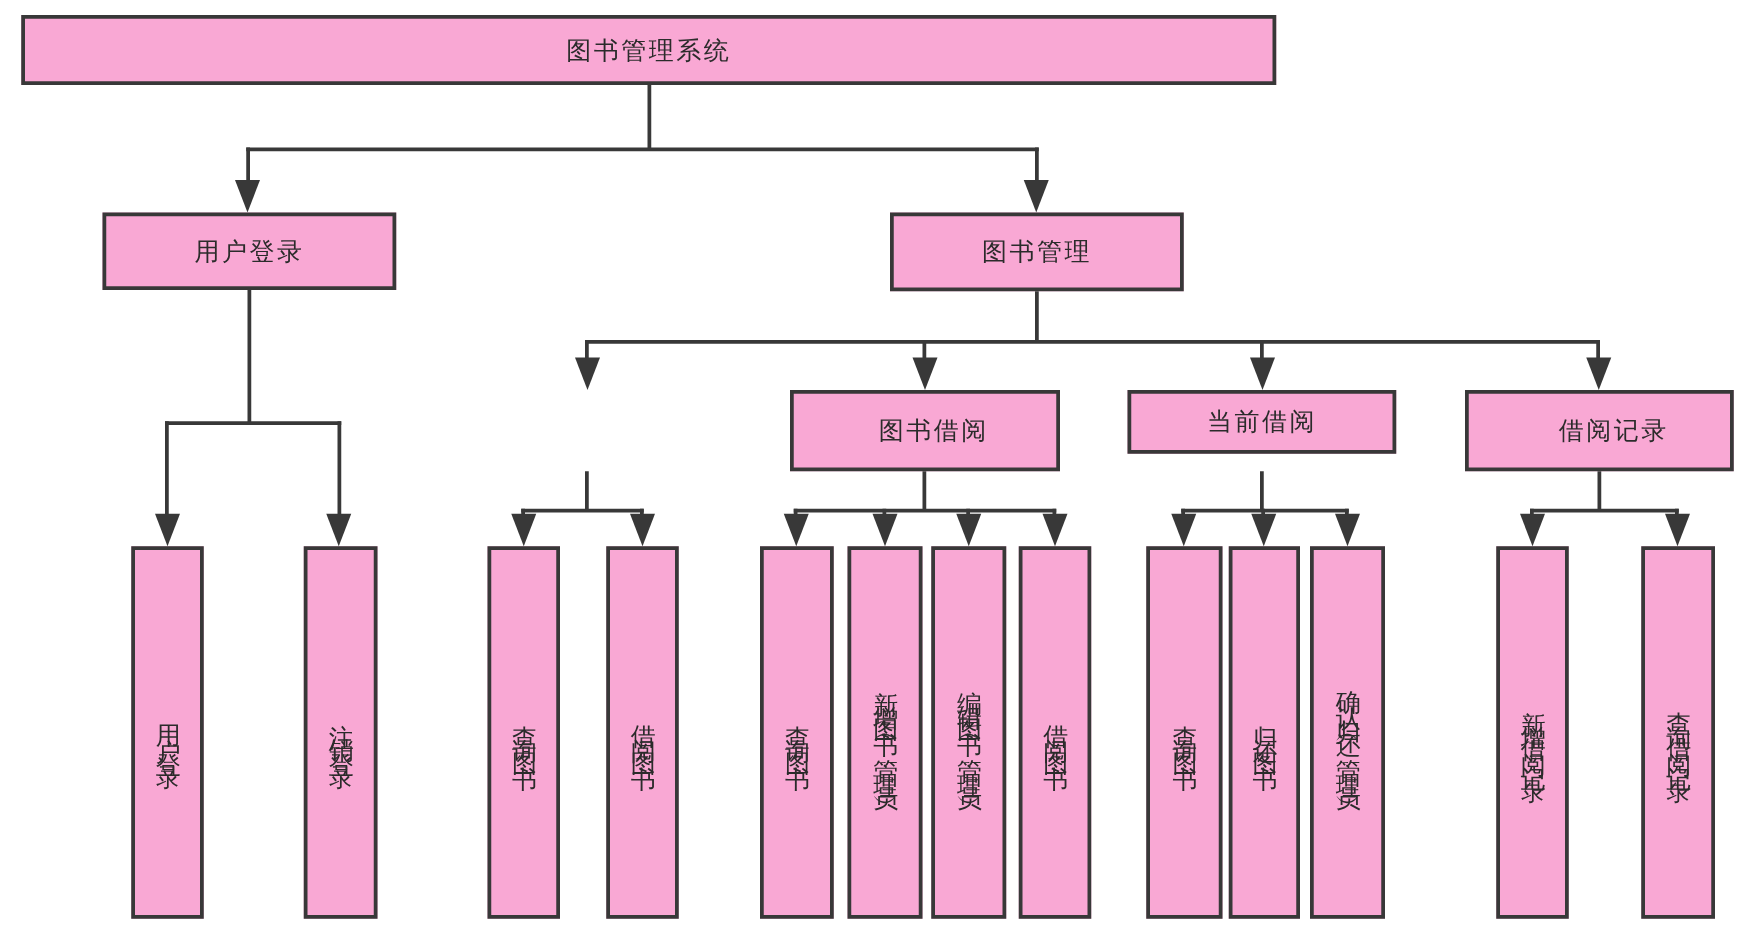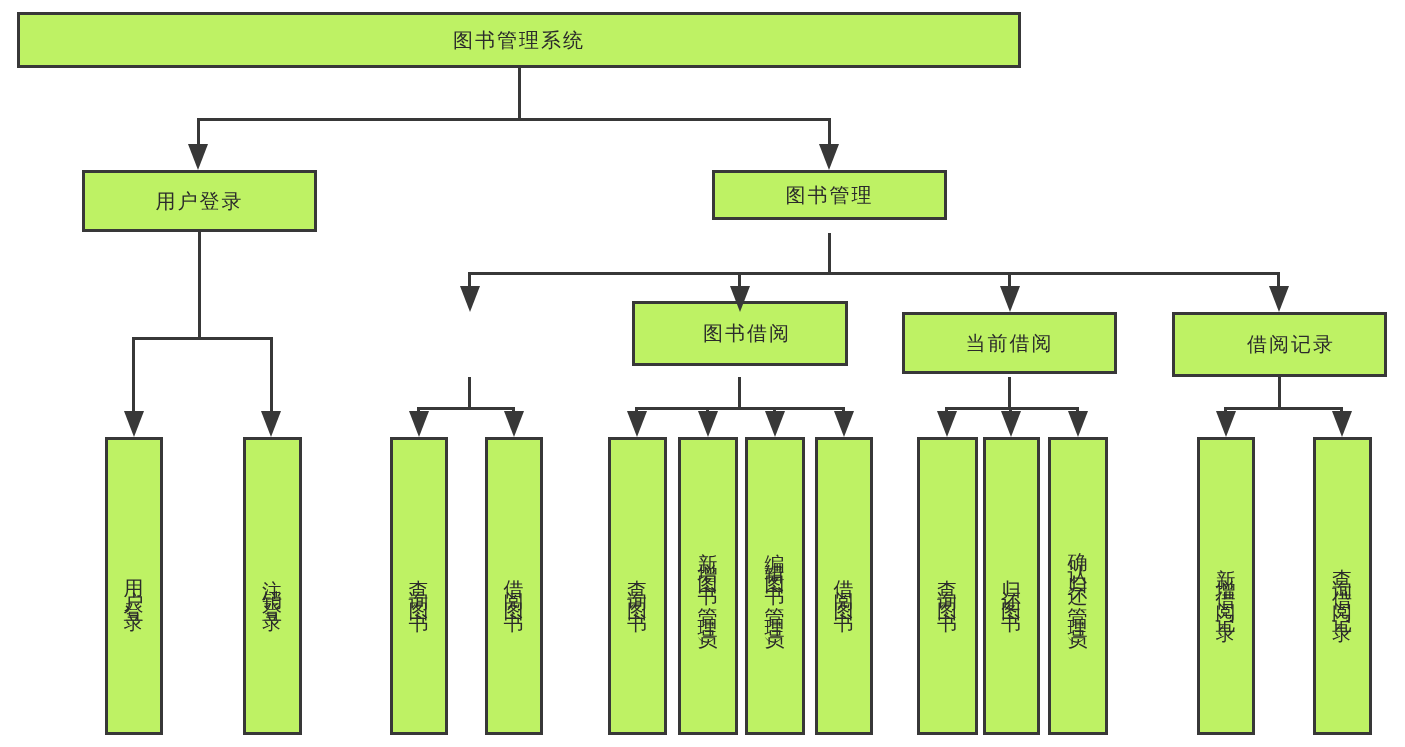--- a/index.html
+++ b/index.html
@@ -6,21 +6,21 @@
   #canvas{
     position:relative;
     width:1405px;height:747px;
     background:#ffffff;
     font-family:"Liberation Sans","DejaVu Sans",sans-serif;
     overflow:hidden;
   }
   .box{
     position:absolute;
     box-sizing:border-box;
-    background:#bef264;
+    background:#f9a8d4;
     border:3px solid var(--line,#383838);
     display:flex;align-items:center;justify-content:center;
     color:var(--text,#2b2b2b);
     font-size:20px;
     letter-spacing:2px;
     text-align:center;
   }
   .vbox{
     writing-mode:vertical-rl;
     text-orientation:mixed;
@@ -50,28 +50,28 @@
 
 <div id="canvas" style="--line: #383838; --text: #2b2b2b; --wm: #b2b2b2; background: rgb(255, 255, 255);">
 
   <div class="box" style="left:17px;top:12px;width:1004px;height:56px;">
     <span>图书管理系统</span>
   </div>
 
   <div class="box" style="left:82px;top:170px;width:235px;height:62px;">
     <span>用户登录</span>
   </div>
-  <div class="box" style="left:712px;top:170px;width:235px;height:50px;">
+  <div class="box" style="left:712px;top:170px;width:235px;height:63px;">
     <span>图书管理</span>
   </div>
 
-  <div class="box" style="left:632px;top:301px;width:216px;height:65px;padding-left:14px;">
+  <div class="box" style="left:632px;top:312px;width:216px;height:65px;padding-left:14px;">
     <span>图书借阅</span>
   </div>
-  <div class="box" style="left:902px;top:312px;width:215px;height:62px;">
+  <div class="box" style="left:902px;top:312px;width:215px;height:51px;">
     <span>当前借阅</span>
   </div>
   <div class="box" style="left:1172px;top:312px;width:215px;height:65px;padding-left:23px;">
     <span>借阅记录</span>
   </div>
 
   <div class="box vbox" style="left:105px;top:437px;width:58px;height:298px;">
     <span>用户登录</span>
   </div>
   <div class="box vbox" style="left:243px;top:437px;width:59px;height:298px;">

